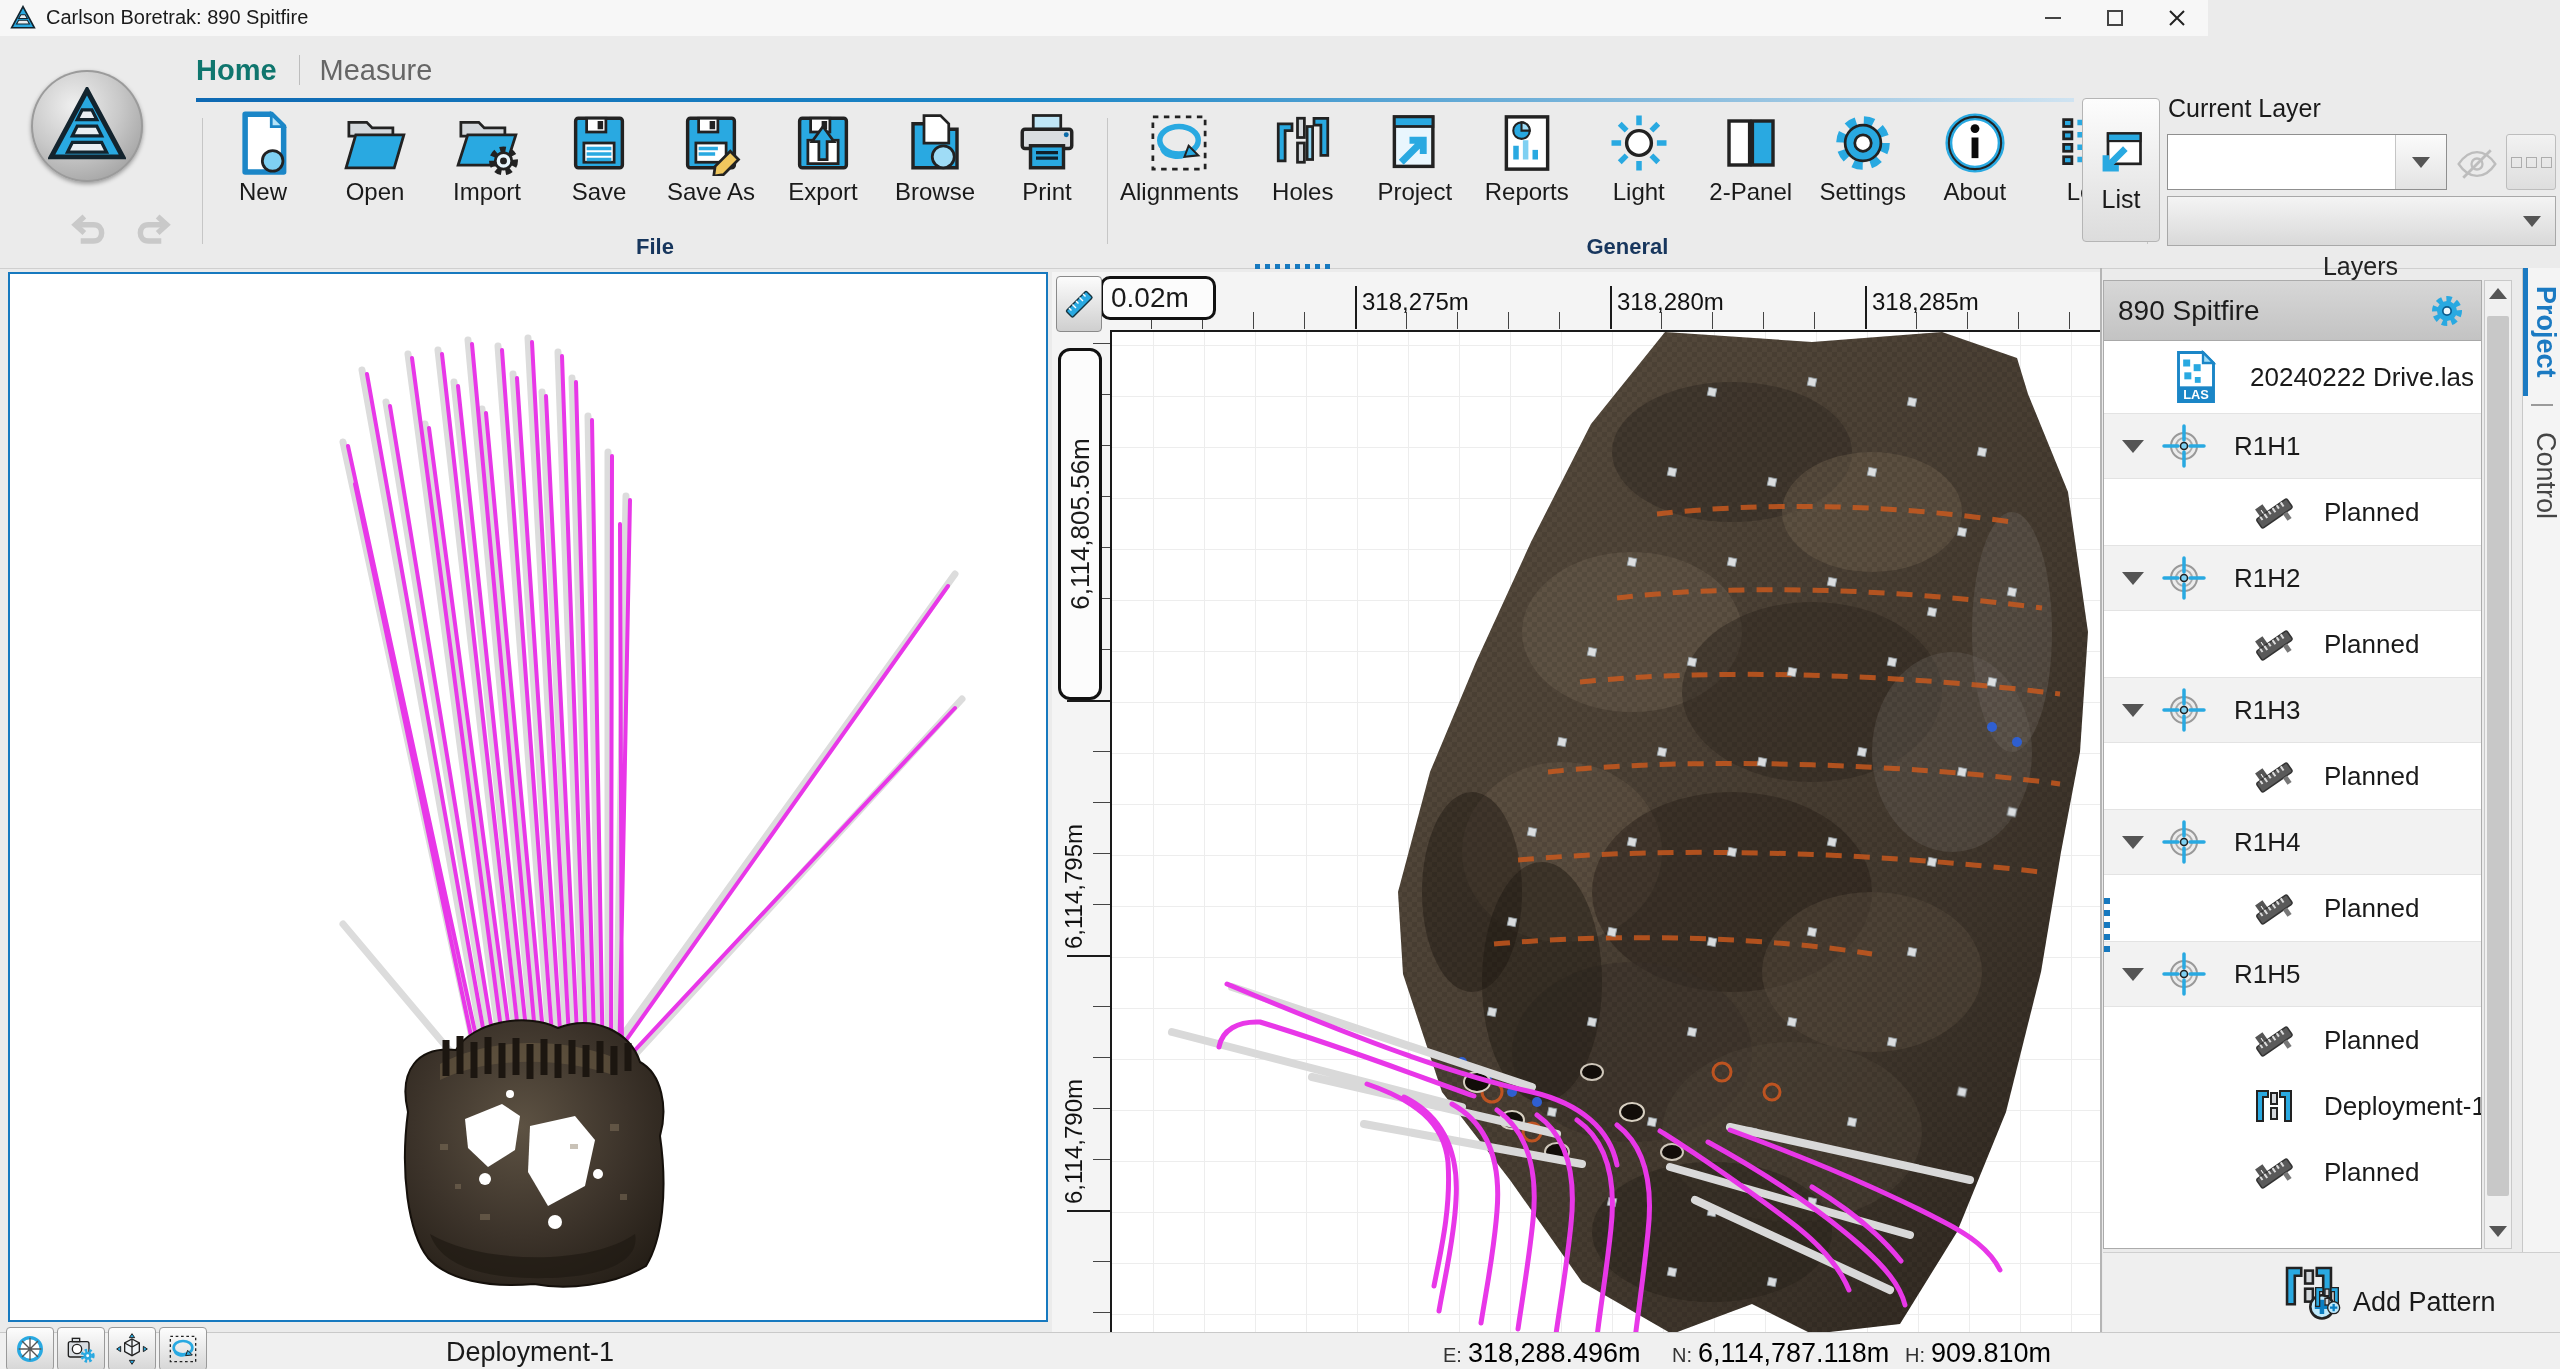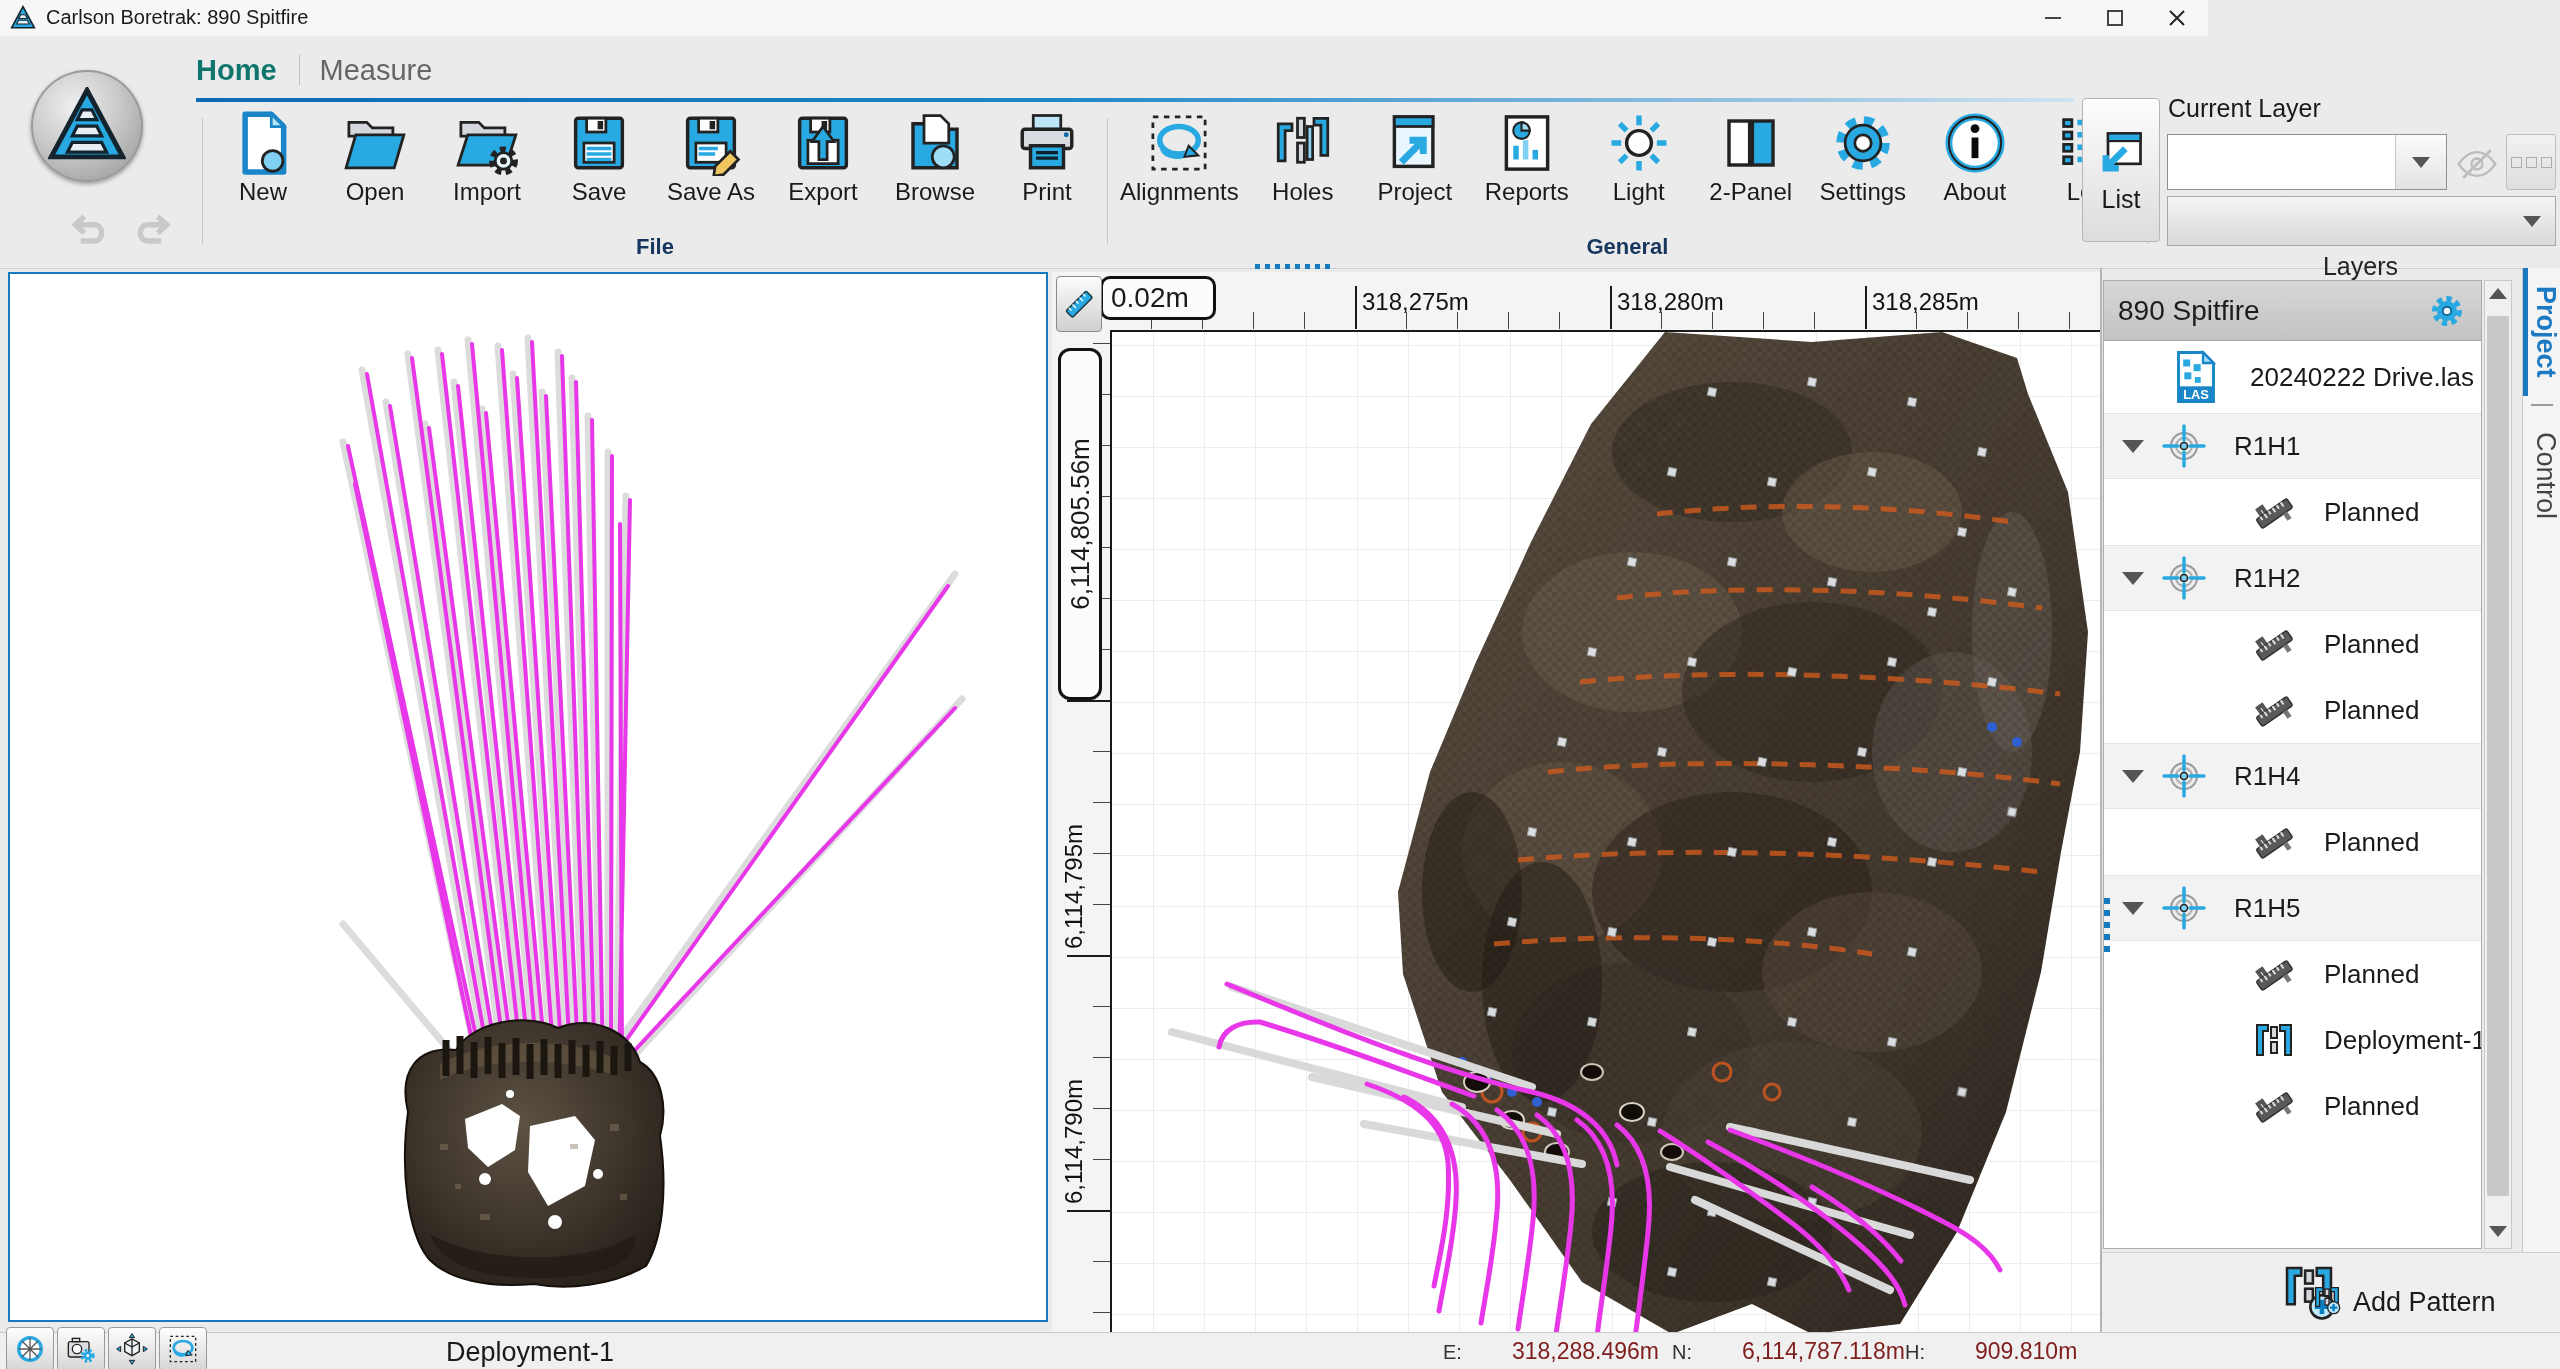--- a/index.html
+++ b/index.html
@@ -108,21 +108,21 @@
   .act-item svg{width:32px;height:32px;}
   .act-item span{font-size:27px;}
   
   .statusbar{position:absolute;left:0;top:1332px;width:2560px;height:37px;background:#f0f0f0;border-top:1px solid #c9c9c9;}
   .navbtns{position:absolute;left:6px;top:-6px;display:flex;gap:3px;}
   .navbtn{width:46px;height:42px;border:1px solid #9a9a9a;border-radius:4px;background:linear-gradient(#fdfdfd,#d6d6d6);display:flex;align-items:center;justify-content:center;}
   .navbtn svg{width:32px;height:32px;}
   .vp-caption{position:absolute;left:280px;top:4px;width:500px;text-align:center;font-size:27px;}
   .coord{position:absolute;top:5px;font-size:23px;white-space:nowrap;}
   .coord b{font-weight:normal;font-size:20px;color:#333;margin-right:6px;}
-  .coord span{font-size:23px;color:#7f1d1d;margin-left:44px;}
+  .coord span{font-size:27px;color:#000000;}
 </style>
 </head>
 <body>
 
 <div class="app">
 
   <div class="titlebar">
     <span class="t-icon">
       <svg viewBox="0 0 48 48">
           <polygon points="24,3 45,42 3,42" fill="#29a9e1" stroke="#13242e" stroke-width="3"></polygon>
@@ -678,20 +678,32 @@
           <span class="ticon"><svg viewBox="0 0 48 48">
               <g transform="rotate(-35 24 24)">
                 <path d="M12 20v-7h5v7" fill="none" stroke="#555" stroke-width="4"></path>
                 <rect x="5" y="20" width="37" height="11" rx="2" fill="#5a5a5a" stroke="#333" stroke-width="1.5"></rect>
                 <path d="M10 20v4M15 20v5M20 20v4M25 20v5M30 20v4M35 20v5" stroke="#ddd" stroke-width="2"></path>
                 <rect x="30" y="31" width="5" height="8" fill="#777"></rect>
               </g>
             </svg></span>
           <span class="tlbl">Planned</span>
         </div>
+        <div class="trow hole">
+          <i class="exp"></i>
+          <span class="ticon"><svg viewBox="0 0 48 48">
+              <circle cx="24" cy="24" r="13" fill="#ececec" stroke="#999" stroke-width="2"></circle>
+              <circle cx="24" cy="24" r="8" fill="none" stroke="#aaa" stroke-width="2"></circle>
+              <g stroke="#29a9e1" stroke-width="3.5" stroke-linecap="round">
+                <path d="M24 4v14M24 30v14M4 24h14M30 24h14"></path>
+              </g>
+              <circle cx="24" cy="24" r="3.5" fill="#7fd0f2" stroke="#222" stroke-width="1.5"></circle>
+            </svg></span>
+          <span class="tlbl">R1H3</span>
+        </div>
         <div class="trow child">
           <span class="ticon"><svg viewBox="0 0 48 48">
               <g transform="rotate(-35 24 24)">
                 <path d="M12 20v-7h5v7" fill="none" stroke="#555" stroke-width="4"></path>
                 <rect x="5" y="20" width="37" height="11" rx="2" fill="#5a5a5a" stroke="#333" stroke-width="1.5"></rect>
                 <path d="M10 20v4M15 20v5M20 20v4M25 20v5M30 20v4M35 20v5" stroke="#ddd" stroke-width="2"></path>
                 <rect x="30" y="31" width="5" height="8" fill="#777"></rect>
               </g>
             </svg></span>
           <span class="tlbl">Planned</span>

